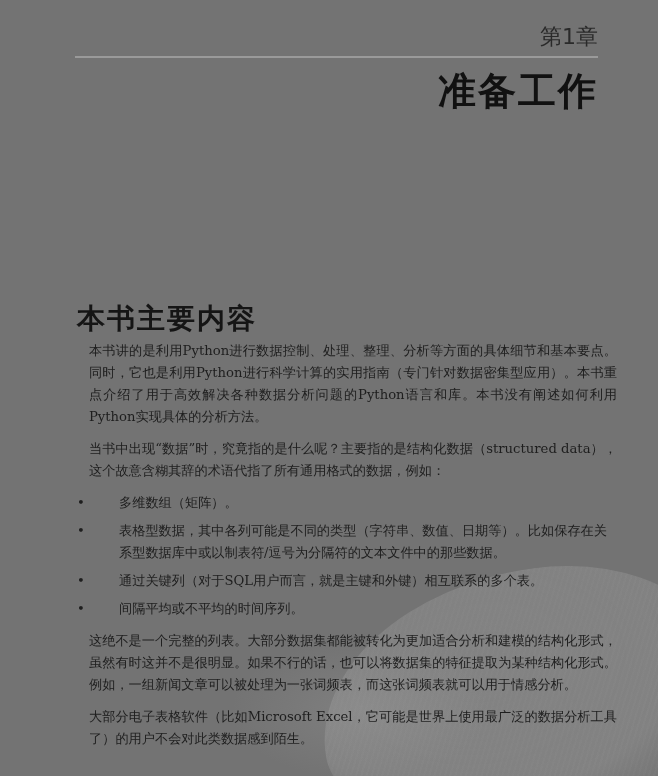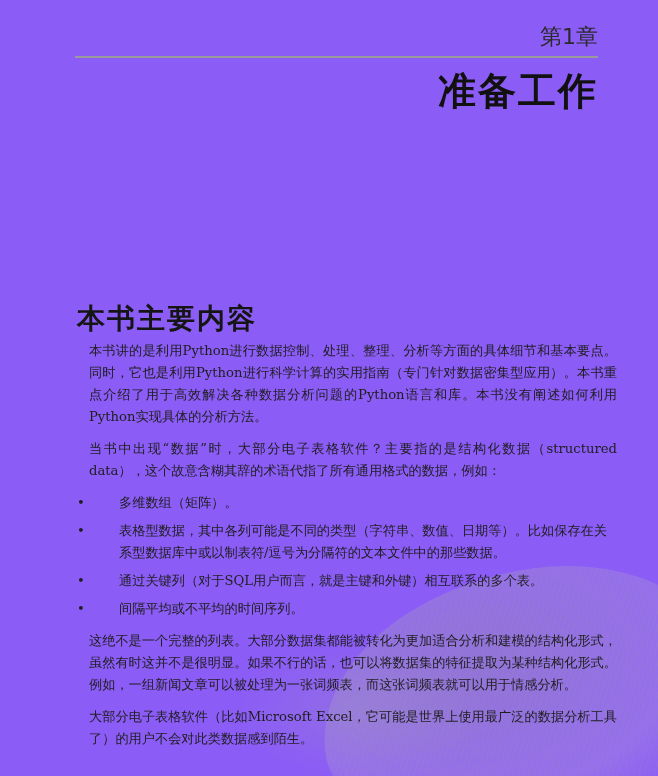--- a/index.html
+++ b/index.html
@@ -11,21 +11,21 @@
       width: 658px;
       height: 776px;
       position: relative;
       overflow: hidden;
       font-family: "DejaVu Serif", serif;
       color: #1c1c1c;
     }
     .page {
       position: absolute;
       inset: 0;
-      background: #8b5cf6;
+      background: #737373;
       overflow: hidden;
     }
     
     .bg-illustration {
       position: absolute;
       left: 320px;
       top: 570px;
       width: 420px;
       height: 260px;
       border-radius: 55% 45% 40% 50% / 60% 55% 45% 40%;
@@ -143,21 +143,21 @@
   <div class="bg-illustration-2"></div>
 
   <div class="chapter-label">第1章</div>
   <div class="chapter-rule"></div>
   <div class="chapter-title">准备工作</div>
 
   <div class="section-heading">本书主要内容</div>
 
   <div class="content">
     <p class="para">本书讲的是利用Python进行数据控制、处理、整理、分析等方面的具体细节和基本要点。同时，它也是利用Python进行科学计算的实用指南（专门针对数据密集型应用）。本书重点介绍了用于高效解决各种数据分析问题的Python语言和库。本书没有阐述如何利用Python实现具体的分析方法。</p>
-    <p class="para">当书中出现“数据”时，大部分电子表格软件？主要指的是结构化数据（structured data），这个故意含糊其辞的术语代指了所有通用格式的数据，例如：</p>
+    <p class="para">当书中出现“数据”时，究竟指的是什么呢？主要指的是结构化数据（structured data），这个故意含糊其辞的术语代指了所有通用格式的数据，例如：</p>
 
     <ul class="bullets">
       <li class="bullet-item">
         <span class="bullet-dot">•</span>
         <span>多维数组（矩阵）。</span>
       </li>
       <li class="bullet-item">
         <span class="bullet-dot">•</span>
         <span>表格型数据，其中各列可能是不同的类型（字符串、数值、日期等）。比如保存在关系型数据库中或以制表符/逗号为分隔符的文本文件中的那些数据。</span>
       </li>

